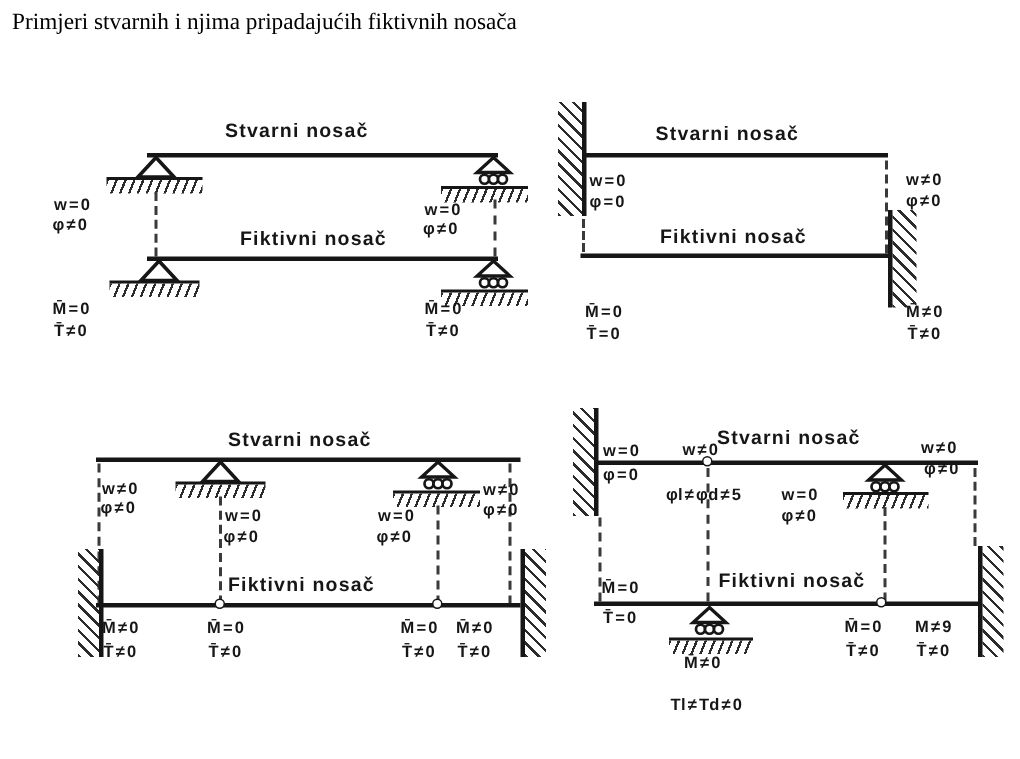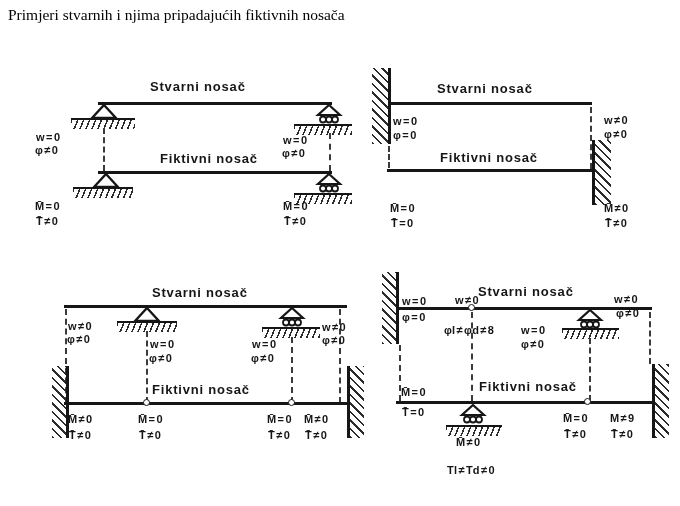--- a/index.html
+++ b/index.html
@@ -143,21 +143,21 @@
       <circle cx="20" cy="15.5" r="3" fill="#fff" stroke="#161616" stroke-width="1.8"></circle>
         </svg></span>
     <div class="ground" style="left:562px;top:328px;width:57px;"></div>
     <div class="dash" style="left:399px;top:345px;height:56px;"></div>
     <div class="dash" style="left:471px;top:312px;height:89px;"></div>
     <div class="dash" style="left:589px;top:338px;height:63px;"></div>
     <div class="dash" style="left:649px;top:312px;height:52px;"></div>
     <div class="lbl" style="left:402px;top:295px;">w = 0</div>
     <div class="lbl" style="left:402px;top:311px;">φ = 0</div>
     <div class="lbl" style="left:455px;top:294px;">w ≠ 0</div>
-    <div class="lbl" style="left:444px;top:324px;">φl ≠ φd ≠ 8</div>
+    <div class="lbl" style="left:444px;top:324px;">φl ≠ φd ≠ 5</div>
     <div class="lbl" style="left:521px;top:324px;">w = 0</div>
     <div class="lbl" style="left:521px;top:338px;">φ ≠ 0</div>
     <div class="lbl" style="left:614px;top:293px;">w ≠ 0</div>
     <div class="lbl" style="left:616px;top:307px;">φ ≠ 0</div>
     <div class="t" style="left:479px;top:379px;">Fiktivni nosač</div>
     <div class="beam" style="left:396px;top:401px;width:256px;"></div>
     <div class="lbl" style="left:401px;top:386px;">M̄ = 0</div>
     <div class="lbl" style="left:402px;top:406px;">T̄ = 0</div>
     <span class="sup" style="left:459px;top:404px;">
       <svg width="28" height="21">

